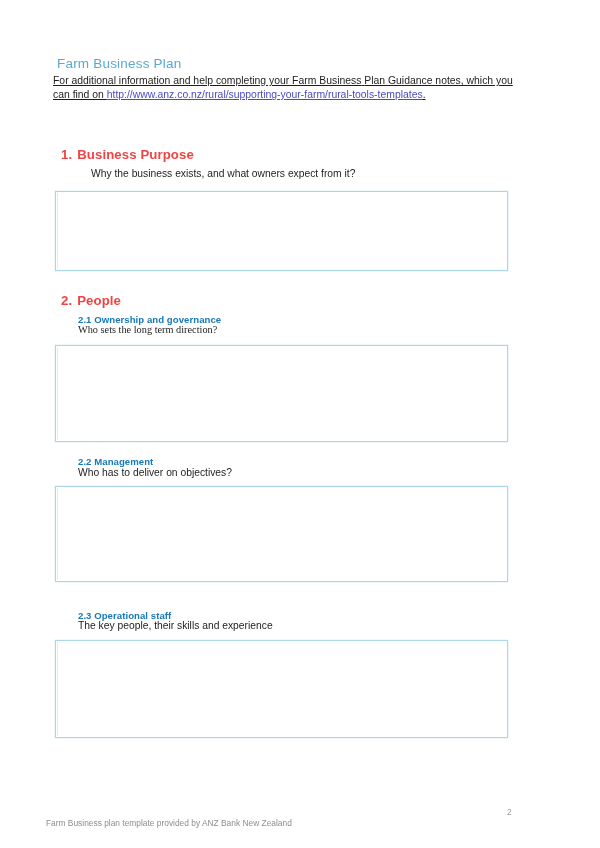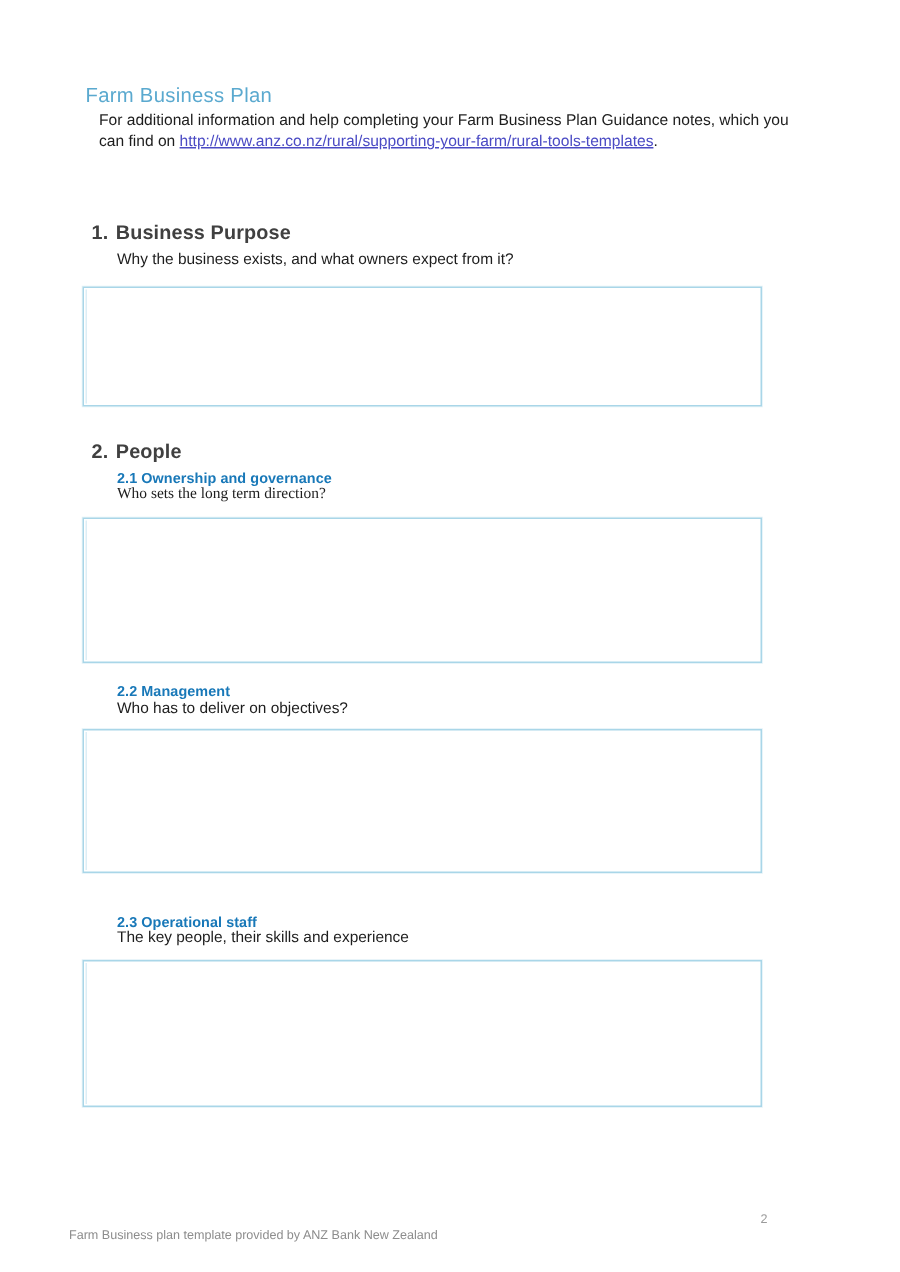--- a/index.html
+++ b/index.html
@@ -32,40 +32,41 @@
     font-weight: 400;
     color: #5aa9cf;
     letter-spacing: 0.2px;
     line-height: 1.2;
     white-space: nowrap;
   }
 
   
   .intro {
     position: absolute;
-    left: 66px;
+    left: 53px;
     top: 74px;
     width: 462px;
     font-size: 10.4px;
     line-height: 14.2px;
     color: #1d1d1d;
+    text-decoration: underline;
   }
   .intro a,
   .intro .link {
     color: #4a4ac4;
     text-decoration: underline;
     word-break: break-all;
   }
 
   
   .section-head {
     position: absolute;
     font-size: 13.2px;
     font-weight: bold;
-    color: #404040;
+    color: #ef4444;
     letter-spacing: 0.1px;
     white-space: nowrap;
   }
   .section-head .num { margin-right: 5px; }
 
   
   .sub-head {
     position: absolute;
     left: 78px;
     font-size: 9.6px;
@@ -129,21 +130,21 @@
 
   <div class="intro">
     <span>For additional information and help completing your Farm Business</span>
     <span>Plan Guidance notes, which you can find on </span><a class="link" href="#">http://www.anz.co.nz/rural/supporting-your-</a><a class="link" href="#">farm/rural-tools-templates</a><span>.</span>
   </div>
 
   <div class="section-head" style="left:61px; top:147px;">
     <span class="num">1.</span><span>Business Purpose</span>
   </div>
 
-  <div class="prompt" style="left:78px; top:168px;">Why the business exists, and what owners expect from it?</div>
+  <div class="prompt" style="left:91px; top:168px;">Why the business exists, and what owners expect from it?</div>
 
   <div class="answer-box" style="left:55px; top:191px; width:453px; height:80px;"></div>
 
   <div class="section-head" style="left:61px; top:293px;">
     <span class="num">2.</span><span>People</span>
   </div>
 
   <div class="sub-head" style="top:314px;">2.1 Ownership and governance</div>
 
   <div class="prompt" style="left:78px; top:324px;font-family:Liberation Serif, serif;">Who sets the long term direction?</div>

